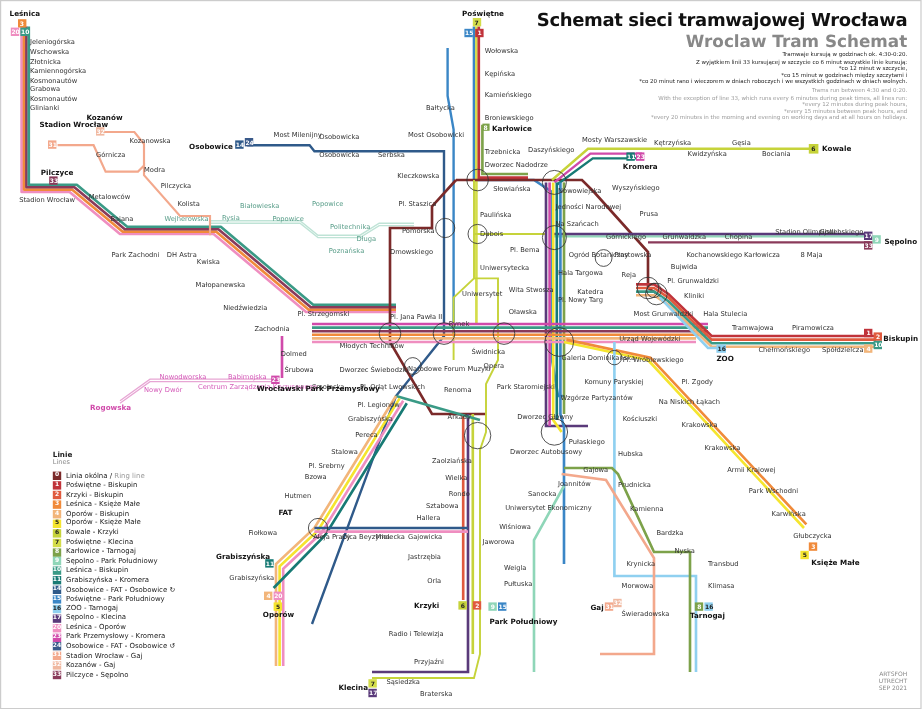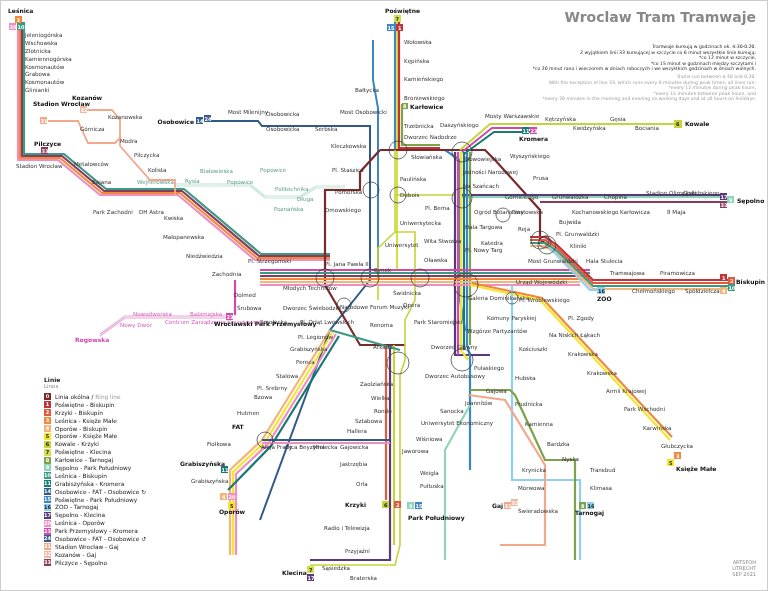--- a/index.html
+++ b/index.html
@@ -432,21 +432,22 @@
     <text class="st" x="587" y="375">Krakowska</text>
     <text class="st" x="606" y="393">Armii Krajowej</text>
     <text class="st" x="624" y="411">Park Wschodni</text>
     <text class="st" x="643" y="430">Karwińska</text>
     <text class="st" x="661" y="448">Głubczycka</text>
     <text class="term" x="676" y="471">Księże Małe</text>
   </g>
 </svg>
 
 <div class="title">
-  <div class="en">Wroclaw Tram Tramwaje</div>
+  <div class="pl">Schemat sieci tramwajowej Wrocławа</div>
+  <div class="en">Wroclaw Tram Schemat</div>
 </div>
 
 <div class="notes">
   <div>Tramwaje kursują w godzinach ok. 4:30-0:20.</div>
   <div>Z wyjątkiem linii 33 kursującej w szczycie co 6 minut wszystkie linie kursują:</div>
   <div>*co 12 minut w szczycie,</div>
   <div>*co 15 minut w godzinach między szczytami i</div>
   <div>*co 20 minut rano i wieczorem w dniach roboczych i we wszystkich godzinach w dniach wolnych.</div>
 </div>
 <div class="notes en">

